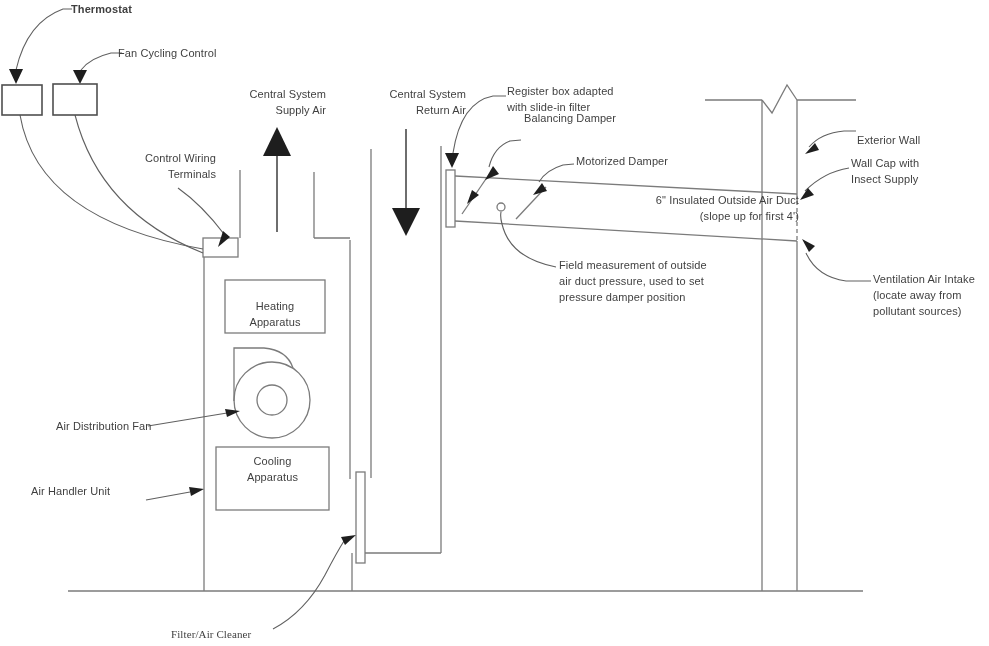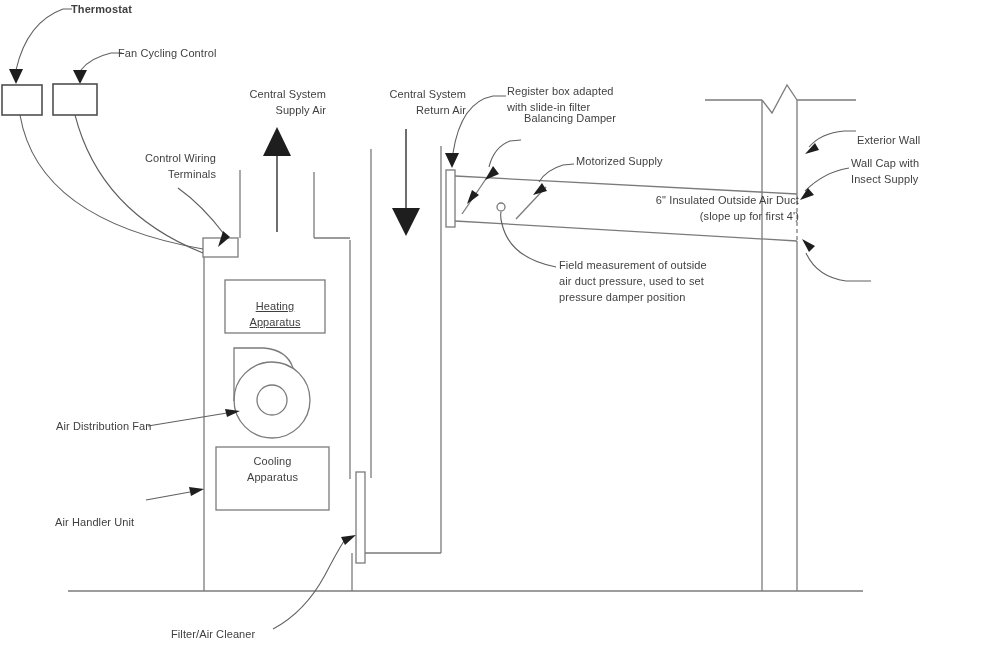--- a/index.html
+++ b/index.html
@@ -111,30 +111,33 @@
   <div class="lbl" style="left:118px;top:46px;">Fan Cycling Control</div>
   <div class="lbl ctr" style="left:202px;top:87px;width:124px;">Central System
 Supply Air</div>
   <div class="lbl ctr" style="left:342px;top:87px;width:124px;">Central System
 Return Air</div>
   <div class="lbl ctr" style="left:114px;top:151px;width:102px;">Control Wiring
 Terminals</div>
   <div class="lbl" style="left:507px;top:84px;">Register box adapted
 with slide-in filter</div>
   <div class="lbl" style="left:524px;top:111px;">Balancing Damper</div>
-  <div class="lbl" style="left:576px;top:154px;">Motorized Supply</div>
+  <div class="lbl" style="left:576px;top:154px;">Motorized Damper</div>
   <div class="lbl ctr" style="left:603px;top:193px;width:196px;">6" Insulated Outside Air Duct
 (slope up for first 4')</div>
   <div class="lbl" style="left:559px;top:258px;">Field measurement of outside
 air duct pressure, used to set
 pressure damper position</div>
   <div class="lbl" style="left:857px;top:121px;margin-top:12px;">Exterior Wall</div>
   <div class="lbl" style="left:851px;top:156px;">Wall Cap with
 Insect Supply</div>
-  <div class="lbl ctr boxlbl" style="left:225px;top:280px;width:100px;height:70px;text-decoration:underline;">Heating
+  <div class="lbl" style="left:873px;top:272px;">Ventilation Air Intake
+(locate away from
+pollutant sources)</div>
+  <div class="lbl ctr boxlbl" style="left:225px;top:280px;width:100px;height:70px;">Heating
 Apparatus</div>
   <div class="lbl ctr boxlbl" style="left:216px;top:447px;width:113px;height:45px;">Cooling
 Apparatus</div>
   <div class="lbl" style="left:16px;top:419px;margin-left:40px;">Air Distribution Fan</div>
-  <div class="lbl" style="left:31px;top:515px;margin-left:24px;">Air Handler Unit</div>
-  <div class="lbl" style="left:171px;top:627px;">Filter/Air Cleaner</div>
+  <div class="lbl" style="left:31px;top:484px;">Air Handler Unit</div>
+  <div class="lbl" style="left:171px;top:627px;font-family:Liberation Serif, serif;">Filter/Air Cleaner</div>
 
 </div>
 
 </body></html>

